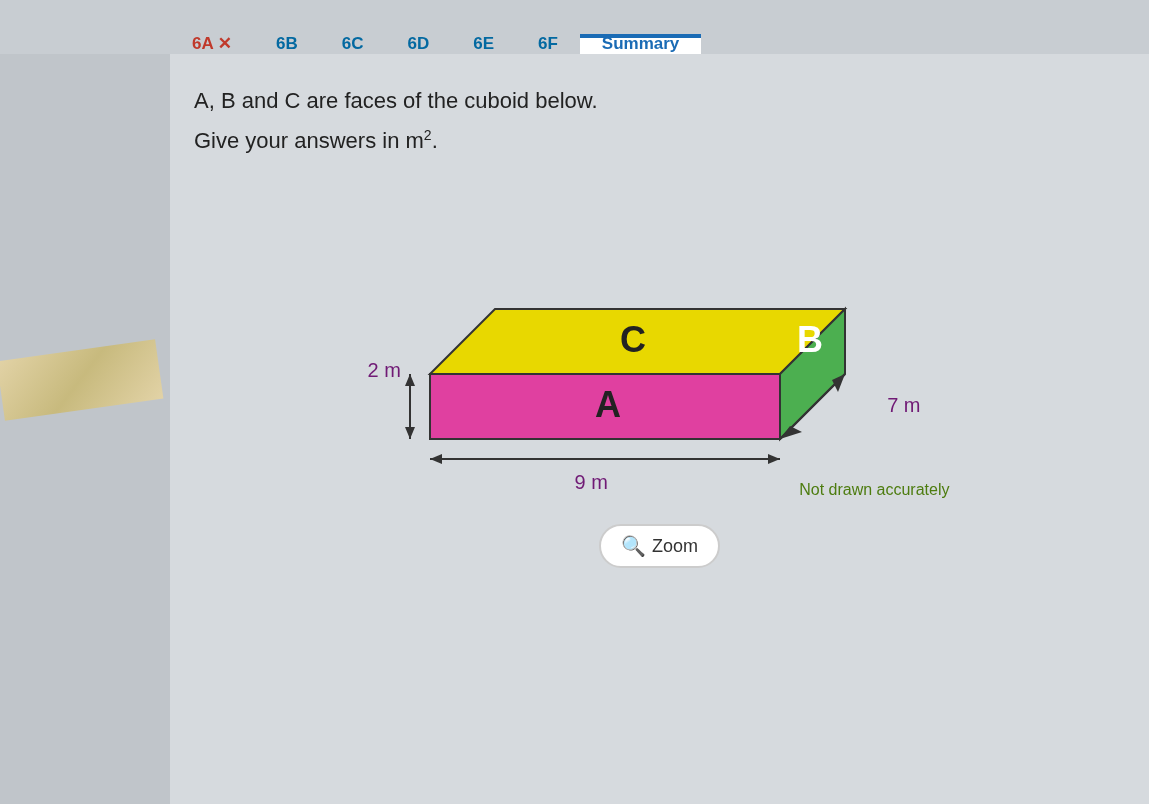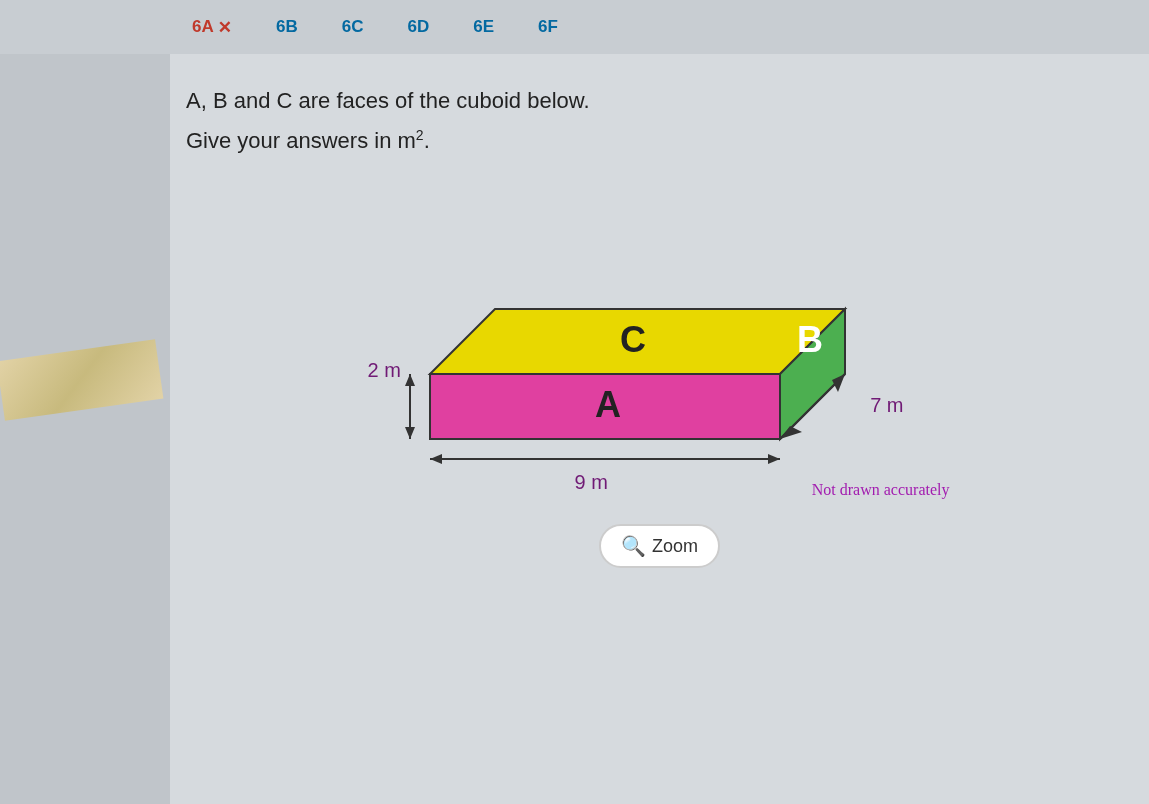--- a/index.html
+++ b/index.html
@@ -39,21 +39,21 @@
 
     
     .nav-bar {
       position: absolute;
       top: 0;
       left: 0;
       right: 0;
       height: 54px;
       background: #c8cdd2;
       display: flex;
-      align-items: center;
+      align-items: flex-end;
       padding-left: 170px;
     }
 
     .nav-tab {
       display: flex;
       align-items: center;
       padding: 0 22px;
       font-size: 17px;
       font-weight: 600;
       color: #0369a1;
@@ -89,21 +89,21 @@
     }
 
     
     .main-content {
       position: absolute;
       top: 54px;
       left: 170px;
       right: 0;
       bottom: 0;
       background: #d6dade;
-      padding: 30px 16px;
+      padding: 30px 24px;
     }
 
     .question-text {
       font-size: 22px;
       color: #222;
       margin-bottom: 10px;
       line-height: 1.5;
     }
 
     .question-sub {
@@ -146,32 +146,31 @@
     }
 
     
     .label-9m {
       left: 225px;
       bottom: 20px;
     }
 
     
     .label-7m {
-      right: 66px;
+      right: 49px;
       top: 220px;
     }
 
     
     .not-drawn {
       position: absolute;
       right: 20px;
       bottom: 15px;
       font-size: 16px;
-      color: #a21caf;
-      font-family: Liberation Serif, serif;
+      color: #4d7c0f;
     }
 
     
     .zoom-btn {
       display: flex;
       align-items: center;
       gap: 6px;
       background: white;
       border: 2px solid #ccc;
       border-radius: 24px;
@@ -219,20 +218,23 @@
   </div>
   <div class="nav-tab">
     <span>6D</span>
   </div>
   <div class="nav-tab">
     <span>6E</span>
   </div>
   <div class="nav-tab">
     <span>6F</span>
   </div>
+  <div class="nav-tab summary-tab">
+    <span>Summary</span>
+  </div>
 </nav>
 
 <div class="main-content">
   <p class="question-text">A, B and C are faces of the cuboid below.</p>
 
   <p class="question-sub">
     <span>Give your answers in m</span><sup>2</sup><span>.</span>
   </p>
 
   <div class="diagram-container">

